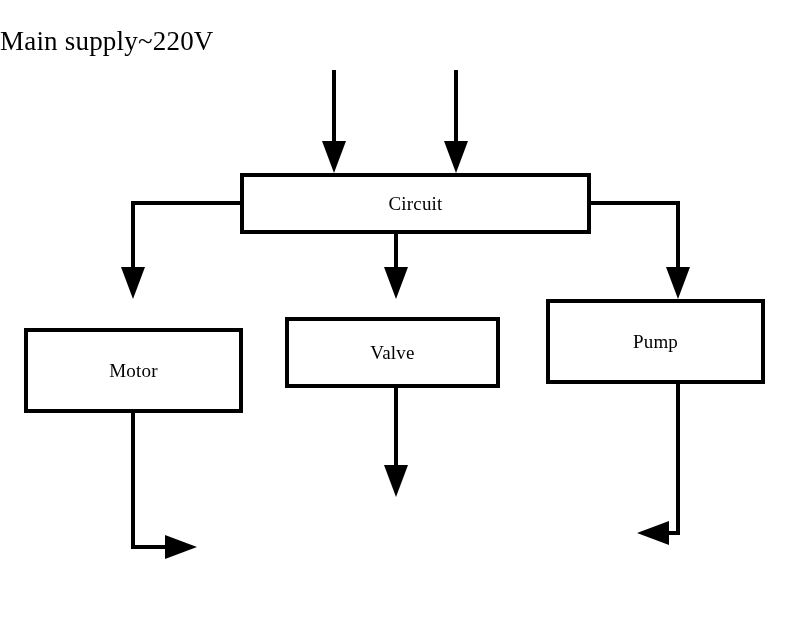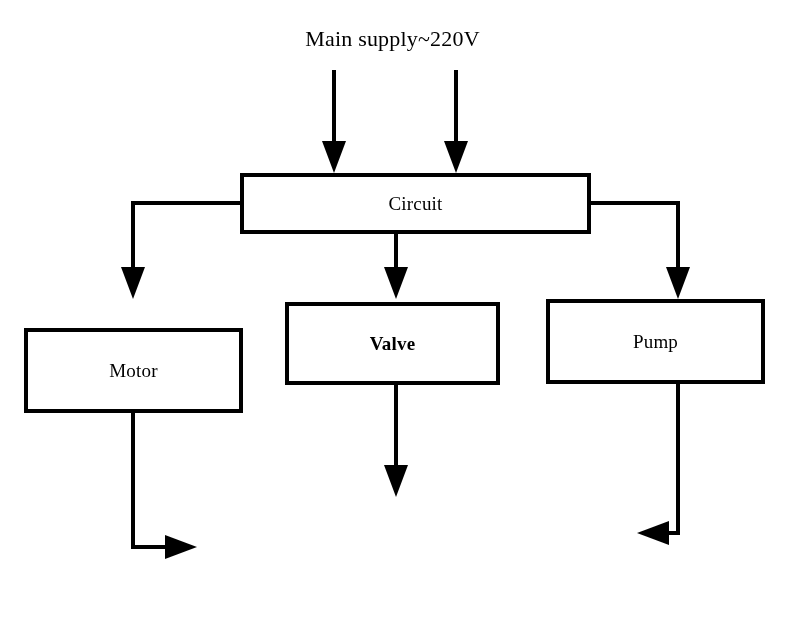--- a/index.html
+++ b/index.html
@@ -37,28 +37,28 @@
     line-height: 1.05;
     text-align: center;
     letter-spacing: 0.2px;
     white-space: pre-line;
   }
   #supply-label {
     position: absolute;
     left: 0;
     top: 26px;
     width: 785px;
-    text-align: center;
+    text-align: left;
     color: #000000;
-    font-size: 22px;
+    font-size: 27px;
     letter-spacing: 0.2px;
   }
   #box-circuit  { left: 240px; top: 173px; width: 351px; height: 61px; }
   #box-motor    { left: 24px;  top: 299px; width: 219px; height: 85px; margin-top: 29px; }
-  #box-valve    { left: 285px; top: 302px; width: 215px; height: 83px; font-weight: bold; }
+  #box-valve    { left: 285px; top: 317px; width: 215px; height: 71px; }
   #box-pump     { left: 546px; top: 299px; width: 219px; height: 85px; }
   #box-washer   { left: 197px; top: 497px; width: 440px; height: 114px; }
 </style>
 </head>
 <body>
 
 <div id="canvas">
 
   <div id="supply-label">Main supply~220V</div>
 

